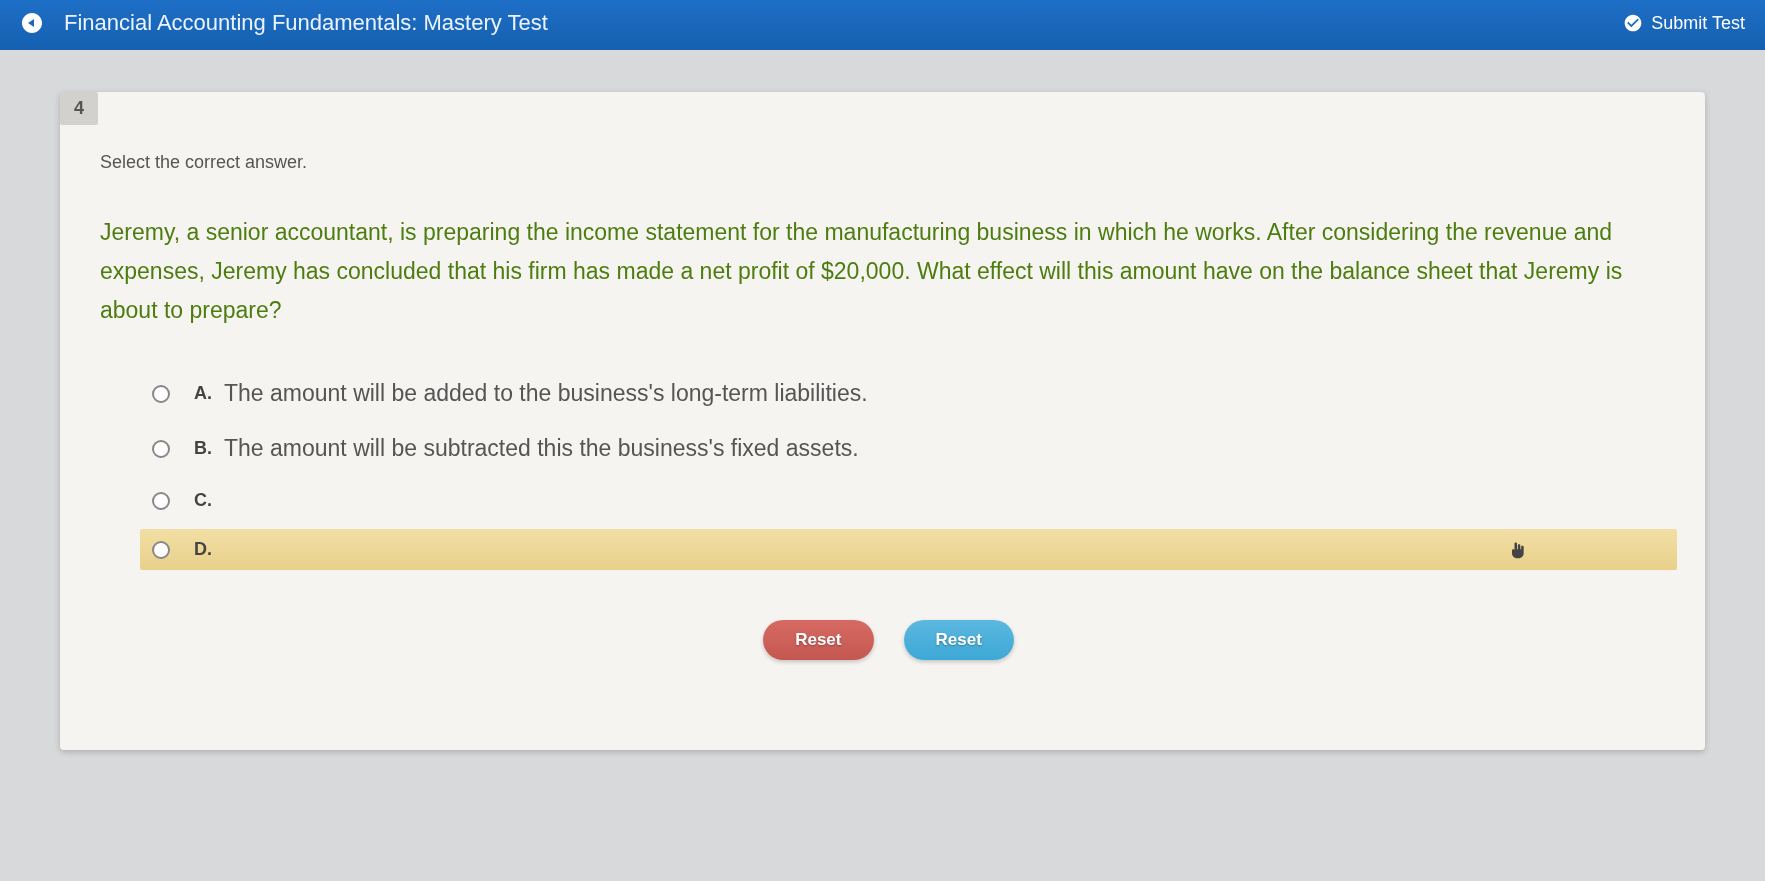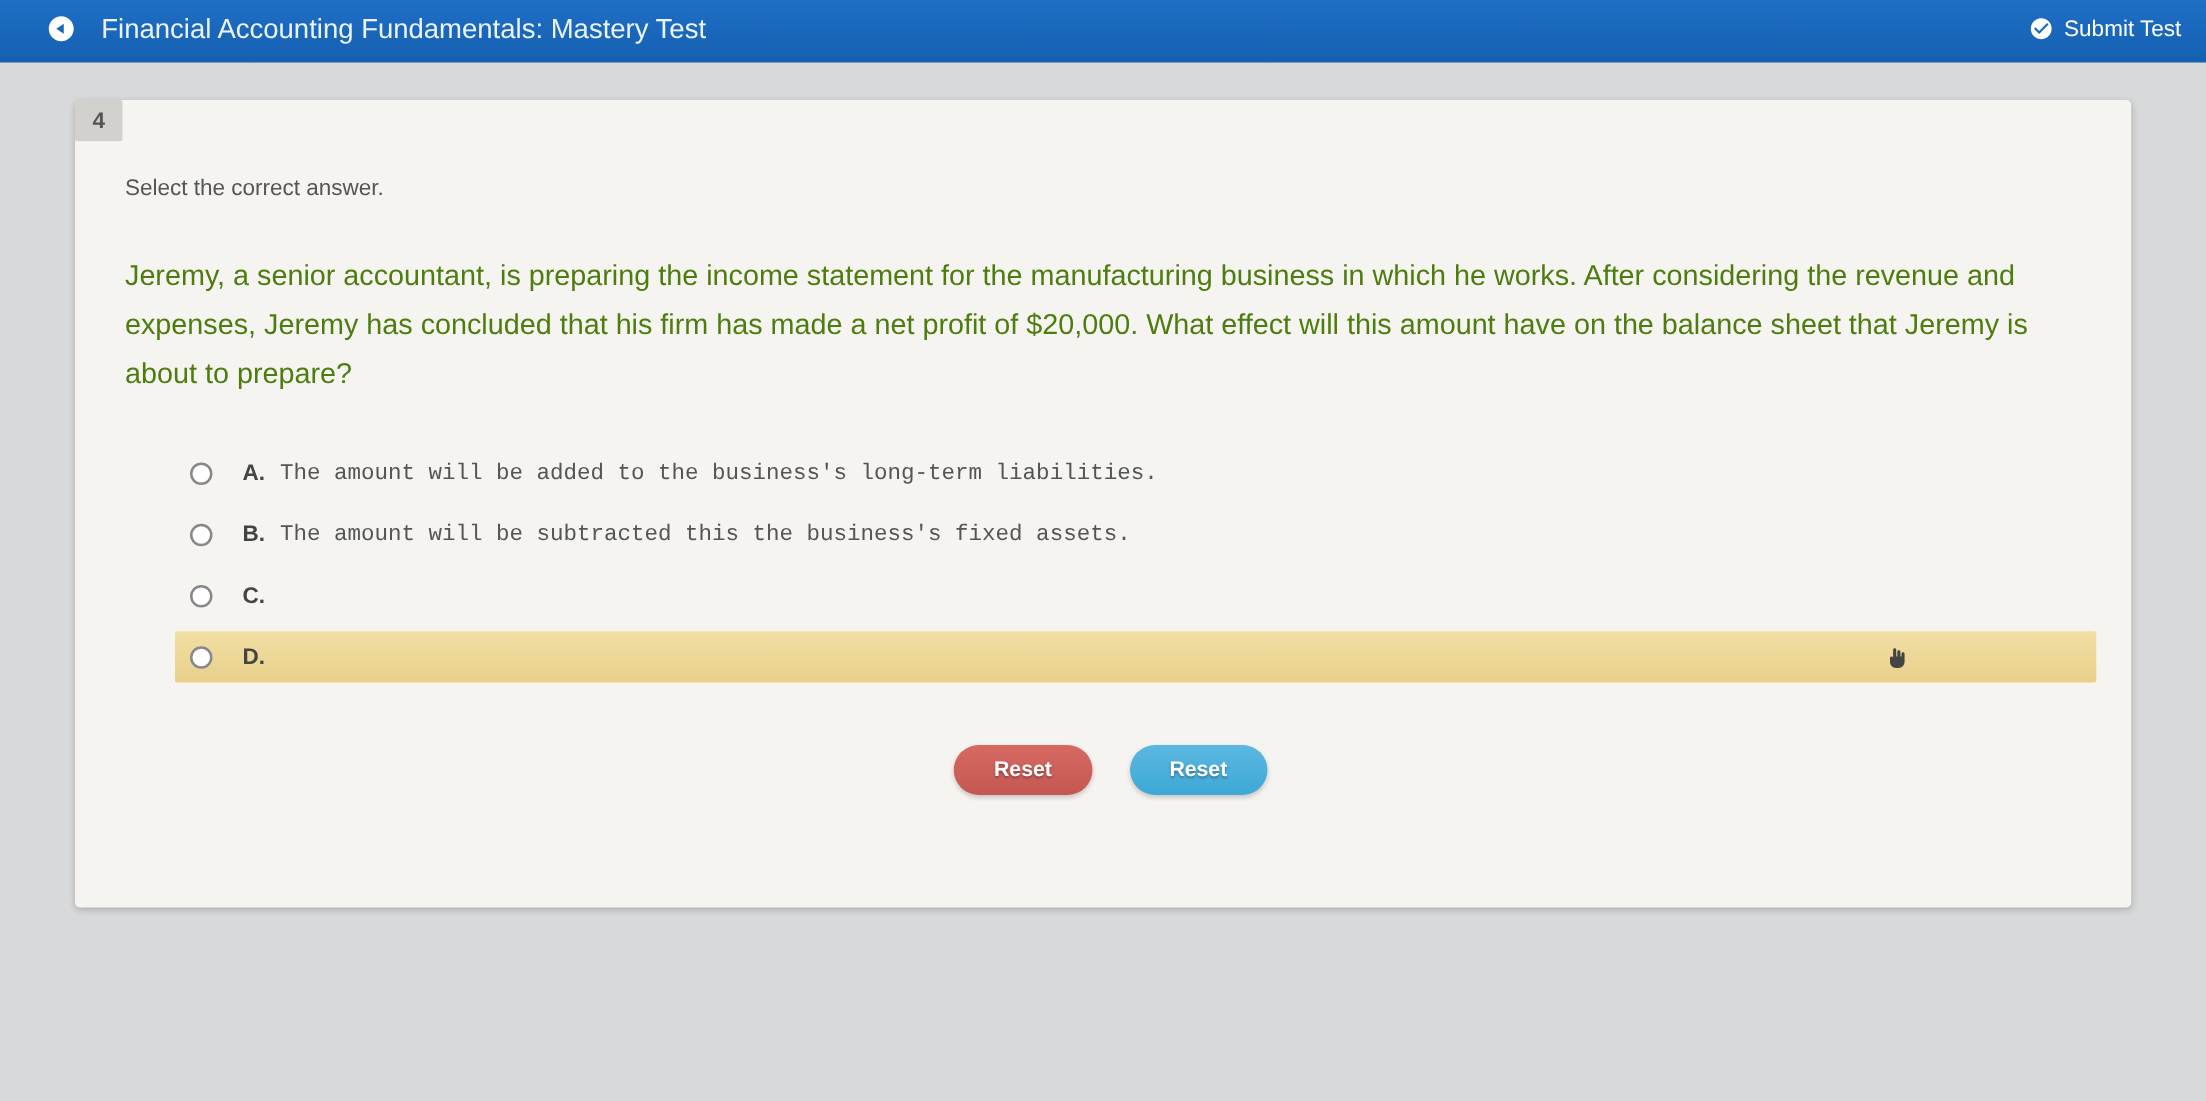--- a/index.html
+++ b/index.html
@@ -11,21 +11,21 @@
       font-family: Arial, Helvetica, sans-serif;
       background: #d8d9db;
       min-height: 100vh;
     }
     .header {
       background: linear-gradient(to bottom, #1e6fc7, #1560b0);
       color: #fff;
       display: flex;
       align-items: center;
       justify-content: space-between;
-      padding: 8px 20px 12px 37px;
+      padding: 8px 20px 12px 20px;
       height: 50px;
     }
     .header-left {
       display: flex;
       align-items: center;
       gap: 20px;
     }
     .back-icon {
       width: 24px;
       height: 24px;
@@ -65,20 +65,21 @@
       left: 0;
       background: #d2d1ce;
       color: #555;
       font-weight: bold;
       font-size: 18px;
       padding: 6px 14px;
       border-radius: 2px;
     }
     .question-body {
       padding: 60px 28px 30px 40px;
+      margin-top: 12px;
     }
     .instruction {
       color: #555;
       font-size: 18px;
       margin-bottom: 40px;
     }
     .question-text {
       color: #4d7c0f;
       font-size: 23px;
       line-height: 1.7;
@@ -109,22 +110,21 @@
     }
     .answer-letter {
       font-weight: bold;
       color: #444;
       font-size: 18px;
       width: 30px;
       flex-shrink: 0;
     }
     .answer-text {
       color: #555;
-      font-size: 18px;
-      font-family: Liberation Mono, monospace;
+      font-size: 23px;
     }
     .cursor-hand {
       position: absolute;
       right: 150px;
       top: 50%;
       transform: translateY(-50%);
       width: 20px;
       height: 20px;
     }
     .button-row {

